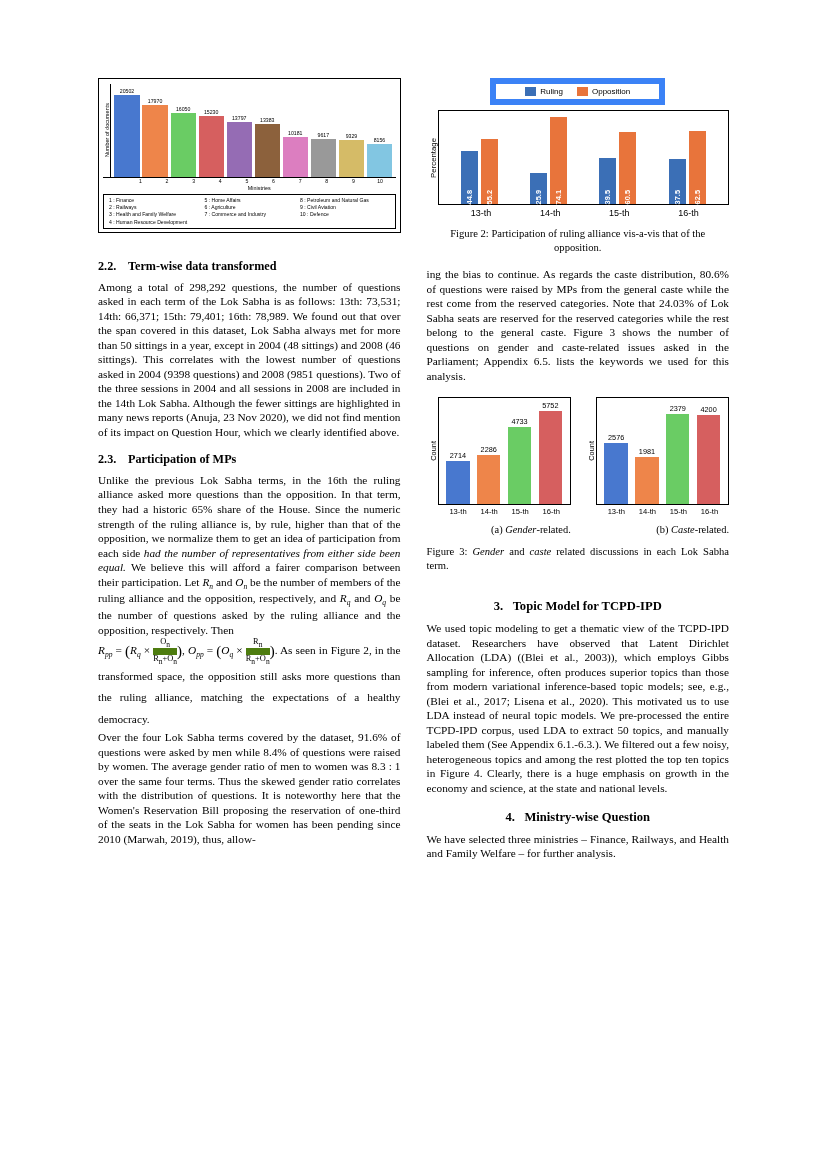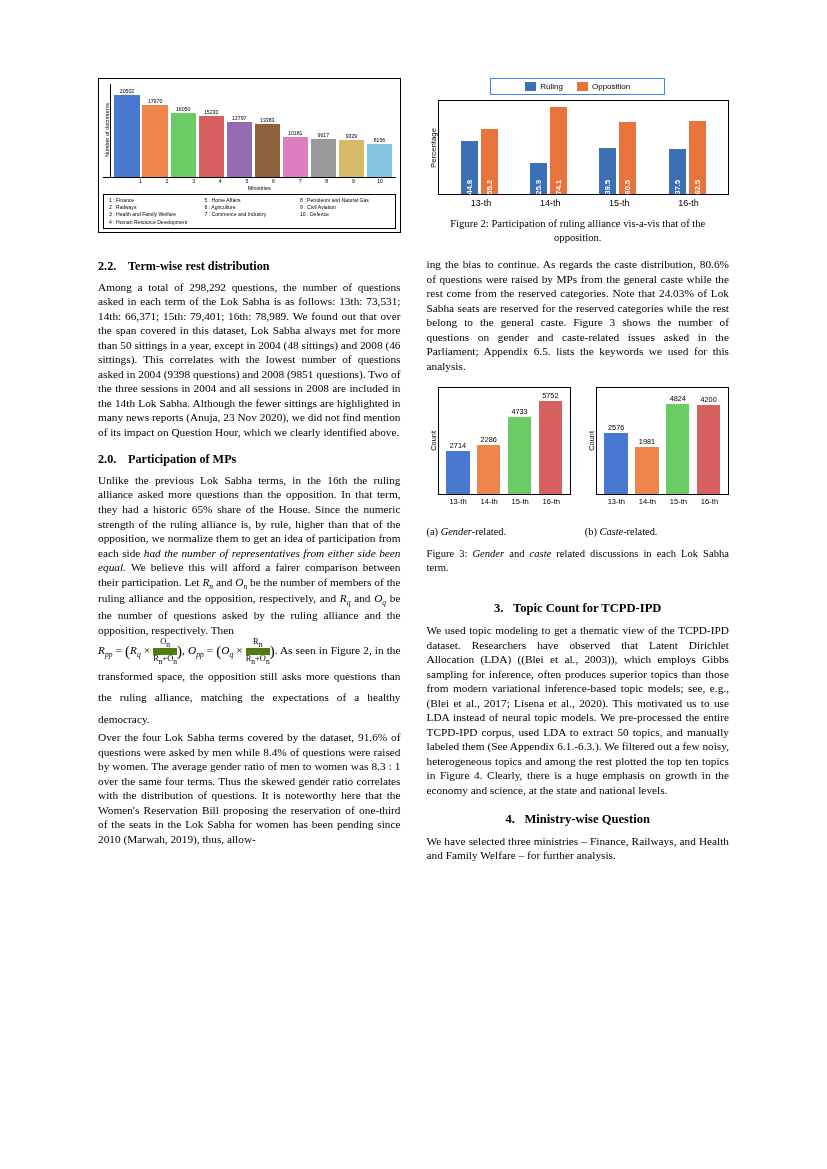--- a/index.html
+++ b/index.html
@@ -132,21 +132,21 @@
     font-size: 5.1px;
     font-family: "Liberation Sans", sans-serif;
     line-height: 1.45;
     gap: 6px;
   }
   .f1-legendbox div { flex: 1; }
 
   
   .fig2 { width: 100%; }
   .f2-legend {
-    border: 1px solid #3b82f6;
+    border: 6px solid #3b82f6;
     width: 175px;
     margin: 0 auto 5px auto;
     display: flex;
     justify-content: center;
     gap: 14px;
     padding: 3px 10px;
     font-size: 8px;
     font-family: "Liberation Sans", sans-serif;
     align-items: center;
   }
@@ -227,21 +227,21 @@
     height: 100%;
     display: flex;
     flex-direction: column;
     align-items: center;
     justify-content: flex-end;
   }
   .f3-val { font-size: 7.3px; font-family: "Liberation Sans", sans-serif; margin-bottom: 1px; }
   .f3-bar { width: 100%; }
   .f3-xticks { display: flex; justify-content: space-around; padding: 2px 4px 0 4px; margin-left: 12px; }
   .f3-xticks span { width: 19%; text-align: center; font-size: 7.6px; font-family: "Liberation Sans", sans-serif; }
-  .f3-subcap { text-align: left; font-size: 10.4px; margin-top: 20px; }
+  .f3-subcap { text-align: right; font-size: 10.4px; margin-top: 8px; }
   .f3-subcap i { font-style: italic; }
 
   .math { font-family: "Liberation Serif", serif; font-style: italic; }
   .frac {
     display: inline-block;
     vertical-align: middle;
     text-align: center;
     font-size: 8.4px;
     line-height: 1.05;
   }
@@ -334,26 +334,26 @@
             <div>
               <div>8 : Petroleum and Natural Gas</div>
               <div>9 : Civil Aviation</div>
               <div>10 : Defence</div>
             </div>
           </div>
         </div>
       </div>
 
       <h2 class="section">
-        <span class="num">2.2.</span><span>Term-wise rest distribution</span>
+        <span class="num">2.2.</span><span>Term-wise data transformed</span>
       </h2>
       <p>Among a total of 298,292 questions, the number of questions asked in each term of the Lok Sabha is as follows: 13th: 73,531; 14th: 66,371; 15th: 79,401; 16th: 78,989. We found out that over the span covered in this dataset, Lok Sabha always met for more than 50 sittings in a year, except in 2004 (48 sittings) and 2008 (46 sittings). This correlates with the lowest number of questions asked in 2004 (9398 questions) and 2008 (9851 questions). Two of the three sessions in 2004 and all sessions in 2008 are included in the 14th Lok Sabha. Although the fewer sittings are highlighted in many news reports (Anuja, 23 Nov 2020), we did not find mention of its impact on Question Hour, which we clearly identified above.</p>
 
       <h2 class="section">
-        <span class="num">2.0.</span><span>Participation of MPs</span>
+        <span class="num">2.3.</span><span>Participation of MPs</span>
       </h2>
       <p><span>Unlike the previous Lok Sabha terms, in the 16th the ruling alliance asked more questions than the opposition. In that term, they had a historic 65% share of the House. Since the numeric strength of the ruling alliance is, by rule, higher than that of the opposition, we normalize them to get an idea of participation from each side </span><em>had the number of representatives from either side been equal.</em><span> We believe this will afford a fairer comparison between their participation. Let </span><span class="math">R<sub>n</sub></span> and <span class="math">O<sub>n</sub></span><span> be the number of members of the ruling alliance and the opposition, respectively, and </span><span class="math">R<sub>q</sub></span> and <span class="math">O<sub>q</sub></span><span> be the number of questions asked by the ruling alliance and the opposition, respectively. Then</span></p>
       <p class="eqline">
         <span class="math">R<sub>pp</sub></span> = <span class="paren">(</span><span class="math">R<sub>q</sub></span> × <span class="frac"><span class="num" style="display:block">O<sub>n</sub></span><span class="den">R<sub>n</sub>+O<sub>n</sub></span></span><span class="paren">)</span>, <span class="math">O<sub>pp</sub></span> = <span class="paren">(</span><span class="math">O<sub>q</sub></span> × <span class="frac"><span class="num" style="display:block">R<sub>n</sub></span><span class="den">R<sub>n</sub>+O<sub>n</sub></span></span><span class="paren">)</span><span>. As seen in Figure 2, in the transformed space, the opposition still asks more questions than the ruling alliance, matching the expectations of a healthy democracy.</span>
       </p>
 
       <p>Over the four Lok Sabha terms covered by the dataset, 91.6% of questions were asked by men while 8.4% of questions were raised by women. The average gender ratio of men to women was 8.3 : 1 over the same four terms. Thus the skewed gender ratio correlates with the distribution of questions. It is noteworthy here that the Women's Reservation Bill proposing the reservation of one-third of the seats in the Lok Sabha for women has been pending since 2010 (Marwah, 2019), thus, allow-</p>
     </div>
 
     <div class="col">
@@ -458,21 +458,21 @@
               <div class="f3-plot">
                 <div class="f3-col">
                     <span class="f3-val">2576</span>
                     <div class="f3-bar" style="height:58%;background:#4878cf"></div>
                   </div>
                 <div class="f3-col">
                     <span class="f3-val">1981</span>
                     <div class="f3-bar" style="height:45%;background:#ee854a"></div>
                   </div>
                 <div class="f3-col">
-                    <span class="f3-val">4824</span>
+                    <span class="f3-val">2379</span>
                     <div class="f3-bar" style="height:85%;background:#6acc64"></div>
                   </div>
                 <div class="f3-col">
                     <span class="f3-val">4200</span>
                     <div class="f3-bar" style="height:84%;background:#d65f5f"></div>
                   </div>
               </div>
             </div>
             <div class="f3-xticks">
               <span>13-th</span>
@@ -480,21 +480,21 @@
               <span>15-th</span>
               <span>16-th</span>
             </div>
             <div class="f3-subcap"><span>(b) </span><i>Caste</i><span>-related.</span></div>
           </div>
         </div>
         <div class="caption left" style="margin-top:10px"><span>Figure 3: </span><i>Gender</i><span> and </span><i>caste</i><span> related discussions in each Lok Sabha term.</span></div>
       </div>
 
       <h2 class="center">
-        <span>3.</span>&nbsp;&nbsp;&nbsp;<span>Topic Count for TCPD-IPD</span>
+        <span>3.</span>&nbsp;&nbsp;&nbsp;<span>Topic Model for TCPD-IPD</span>
       </h2>
       <p>We used topic modeling to get a thematic view of the TCPD-IPD dataset. Researchers have observed that Latent Dirichlet Allocation (LDA) ((Blei et al., 2003)), which employs Gibbs sampling for inference, often produces superior topics than those from modern variational inference-based topic models; see, e.g., (Blei et al., 2017; Lisena et al., 2020). This motivated us to use LDA instead of neural topic models. We pre-processed the entire TCPD-IPD corpus, used LDA to extract 50 topics, and manually labeled them (See Appendix 6.1.-6.3.). We filtered out a few noisy, heterogeneous topics and among the rest plotted the top ten topics in Figure 4. Clearly, there is a huge emphasis on growth in the economy and science, at the state and national levels.</p>
 
       <h2 class="center">
         <span>4.</span>&nbsp;&nbsp;&nbsp;<span>Ministry-wise Question</span>
       </h2>
       <p>We have selected three ministries – Finance, Railways, and Health and Family Welfare – for further analysis.</p>
     </div>
 
   </div>

